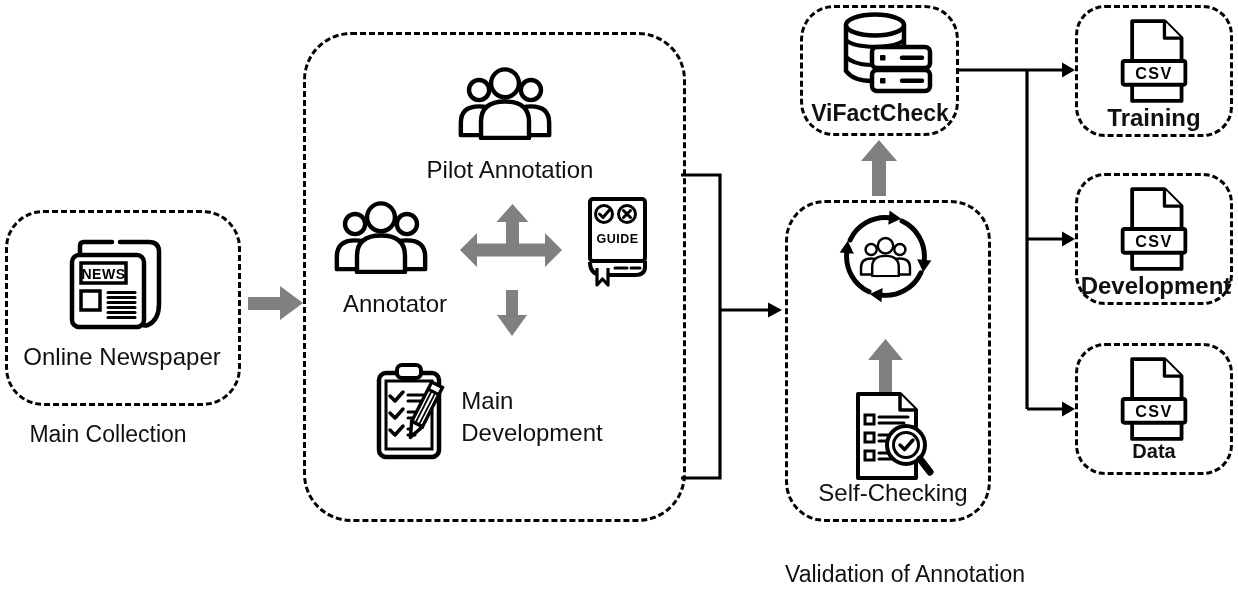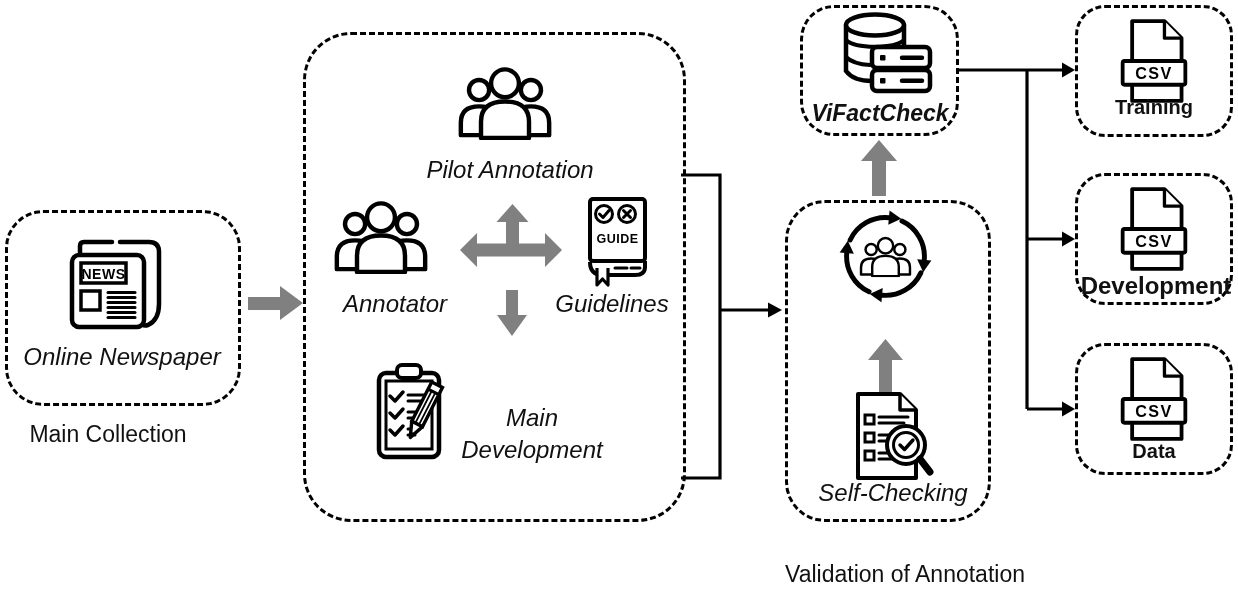--- a/index.html
+++ b/index.html
@@ -1,20 +1,20 @@
 <!DOCTYPE html>
 <html><head>
 <meta charset="utf-8">
 <style>
   html,body{margin:0;padding:0;background:#fff;}
   #stage{position:relative;width:1238px;height:591px;background:#fff;overflow:hidden;
          font-family:"Liberation Sans",sans-serif;color:#111;}
   .dashed-box{position:absolute;border:3.5px dashed #000;background:transparent;box-sizing:border-box;}
   .lbl{position:absolute;transform:translateX(-50%);white-space:nowrap;color:#111;}
-  .lbl-node{font-size:24px;font-style:italic;}
+  .lbl-node{font-size:24px;}
   .lbl-caption{font-size:23px;}
   .lbl-bold{font-weight:bold;}
   .icon{position:absolute;}
   svg text{font-family:"Liberation Sans",sans-serif;}
 </style>
 </head>
 <body>
 
 <div id="stage">
 
@@ -98,21 +98,20 @@
     <path d="M60,65 V71 Q60,79 50,79 H18 Q5,79 5,66" fill="#fff" stroke="#000" stroke-width="4" stroke-linejoin="round"></path>
     <rect x="5" y="3" width="55" height="62" rx="3" fill="#fff" stroke="#000" stroke-width="4"></rect>
     <circle cx="19" cy="18" r="8.5" fill="none" stroke="#000" stroke-width="3"></circle>
     <path d="M14.5,18 l3.5,3.5 6,-7" fill="none" stroke="#000" stroke-width="3" stroke-linecap="round" stroke-linejoin="round"></path>
     <circle cx="42" cy="18" r="8.5" fill="none" stroke="#000" stroke-width="3"></circle>
     <path d="M38.5,14.5 l7,7 M45.5,14.5 l-7,7" stroke="#000" stroke-width="3" stroke-linecap="round"></path>
     <text x="32.5" y="47" text-anchor="middle" font-size="12.5" font-weight="bold" letter-spacing="0.5" fill="#000">GUIDE</text>
     <path d="M30,72 H42 M46,72 H55" stroke="#000" stroke-width="3" stroke-linecap="round"></path>
     <path d="M12,72 V89 L17.5,83 L23,89 V72" fill="#fff" stroke="#000" stroke-width="3.2" stroke-linejoin="round"></path>
   </svg>
-  <div class="lbl lbl-node" style="left:612px;top:290px">Guidelines</div>
 
   <svg class="icon" style="left:375px;top:361px" width="76" height="100" viewBox="0 0 76 100">
     <rect x="4" y="12" width="60" height="84" rx="7" fill="#fff" stroke="#000" stroke-width="4.5"></rect>
     <rect x="11" y="20" width="46" height="68" fill="none" stroke="#000" stroke-width="3"></rect>
     <rect x="22" y="4" width="24" height="13" rx="5" fill="#fff" stroke="#000" stroke-width="4"></rect>
     <g stroke="#000" stroke-linecap="round" stroke-linejoin="round" fill="none">
       <path d="M15,35 l5,5 8,-9" stroke-width="3.5"></path>
       <path d="M15,52 l5,5 8,-9" stroke-width="3.5"></path>
       <path d="M15,69 l5,5 8,-9" stroke-width="3.5"></path>
       <path d="M33,34 H51 M33,40 H49" stroke-width="3"></path>
@@ -120,21 +119,21 @@
       <path d="M33,68 H44 M33,74 H40" stroke-width="3"></path>
     </g>
     <g transform="translate(63,22) rotate(27)">
       <rect x="-6" y="2" width="12" height="44" fill="#fff" stroke="#000" stroke-width="3.4"></rect>
       <path d="M-2,10 V46 M2,10 V46" stroke="#000" stroke-width="1.8"></path>
       <path d="M-6,10 H6" stroke="#000" stroke-width="3"></path>
       <polygon points="-6,46 6,46 0,61" fill="#fff" stroke="#000" stroke-width="3.4" stroke-linejoin="round"></polygon>
       <polygon points="-2.2,55.5 2.2,55.5 0,61" fill="#000"></polygon>
     </g>
   </svg>
-  <div class="lbl lbl-node" style="left:532px;top:402px;text-align:center;line-height:32px"><span>Main</span><br><span>Development</span></div>
+  <div class="lbl lbl-node" style="left:532px;top:385px;line-height:32px"><span>Main</span><br><span>Development</span></div>
 
 
   <div class="dashed-box" style="left:785px;top:200px;width:206px;height:322px;border-radius:40px;"></div>
 
   <svg class="icon" style="left:838px;top:206px" width="95" height="98" viewBox="0 0 100 103">
     <g fill="none" stroke="#000" stroke-width="5.2" stroke-linecap="round">
       <path d="M12.8,35.7 A41,41 0 0 1 53.6,12.2"></path>
       <path d="M67.3,15.8 A41,41 0 0 1 90.8,56.6"></path>
       <path d="M87.2,70.3 A41,41 0 0 1 46.4,93.8"></path>
       <path d="M32.7,90.2 A41,41 0 0 1 9.2,49.4"></path>
@@ -184,21 +183,21 @@
   </svg>
   <div class="lbl lbl-node lbl-bold" style="left:880px;top:100px;font-size:23px">ViFactCheck</div>
 
   <div class="dashed-box" style="left:1075px;top:5px;width:158px;height:132px;border-radius:30px;"></div>
   <svg class="icon" style="left:1116px;top:16px" width="76" height="90" viewBox="0 0 80 90">
     <path d="M17,3 H51 L69,21 V87 H17 Z" fill="#fff" stroke="#000" stroke-width="4" stroke-linejoin="round"></path>
     <path d="M51,3 V21 H69" fill="#fff" stroke="#000" stroke-width="3.5" stroke-linejoin="round"></path>
     <rect x="7" y="45" width="66" height="25" rx="2" fill="#fff" stroke="#000" stroke-width="4"></rect>
     <text x="40" y="64" text-anchor="middle" font-size="17" font-weight="bold" letter-spacing="1.5" fill="#000">CSV</text>
   </svg>
-  <div class="lbl lbl-bold" style="left:1154px;top:96px;font-size:20px">Training</div>
+  <div class="lbl lbl-bold" style="left:1154px;top:104px;font-size:24px">Training</div>
 
   <div class="dashed-box" style="left:1075px;top:173px;width:158px;height:132px;border-radius:30px;"></div>
   <svg class="icon" style="left:1116px;top:184px" width="76" height="90" viewBox="0 0 80 90">
     <path d="M17,3 H51 L69,21 V87 H17 Z" fill="#fff" stroke="#000" stroke-width="4" stroke-linejoin="round"></path>
     <path d="M51,3 V21 H69" fill="#fff" stroke="#000" stroke-width="3.5" stroke-linejoin="round"></path>
     <rect x="7" y="45" width="66" height="25" rx="2" fill="#fff" stroke="#000" stroke-width="4"></rect>
     <text x="40" y="64" text-anchor="middle" font-size="17" font-weight="bold" letter-spacing="1.5" fill="#000">CSV</text>
   </svg>
   <div class="lbl lbl-bold" style="left:1156px;top:272px;font-size:24px">Development</div>
 

